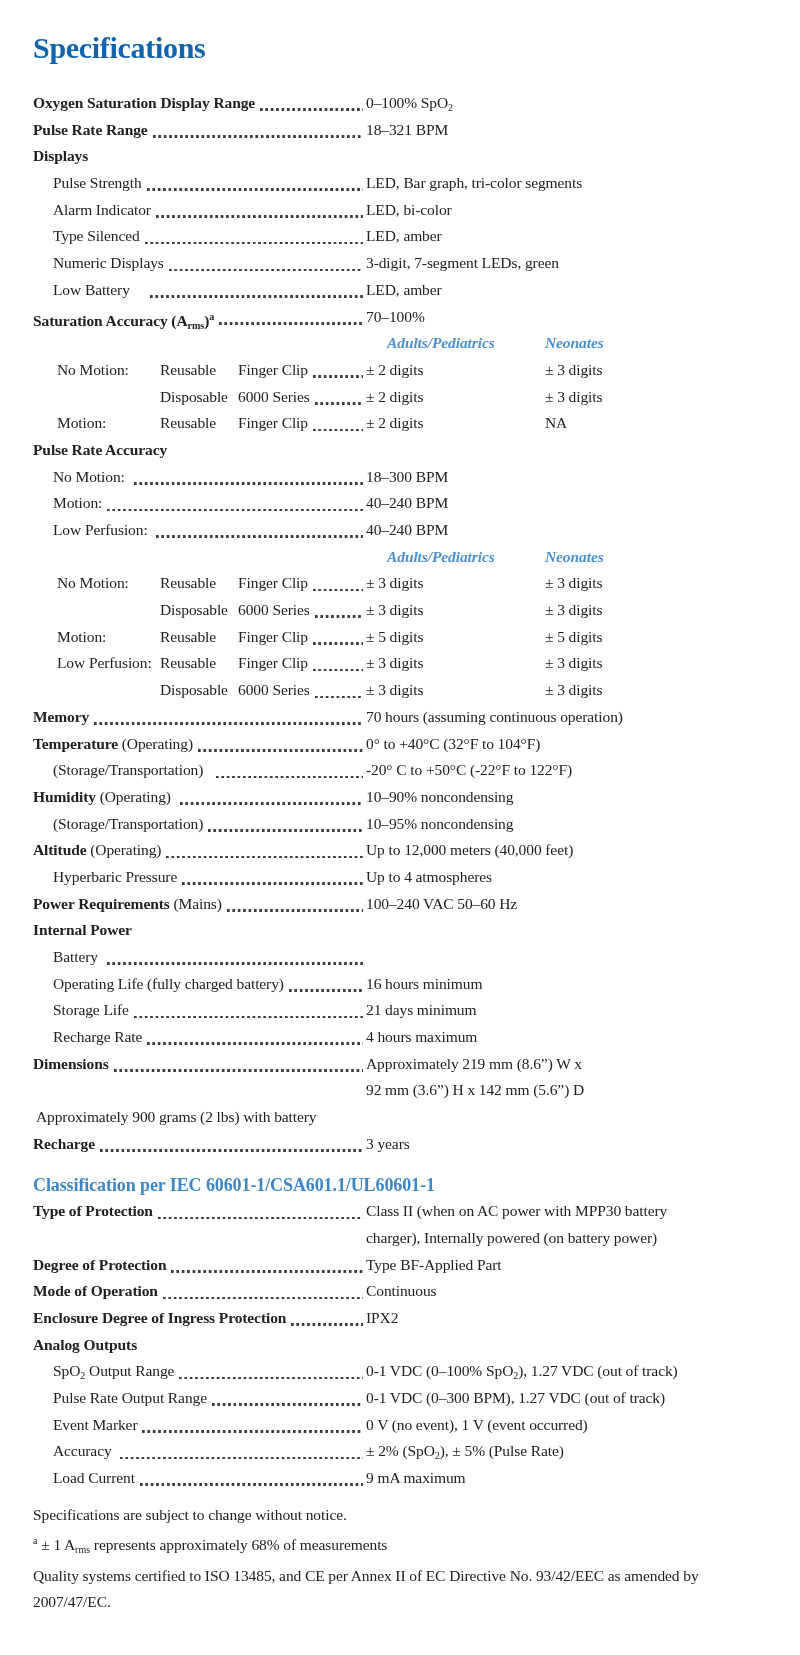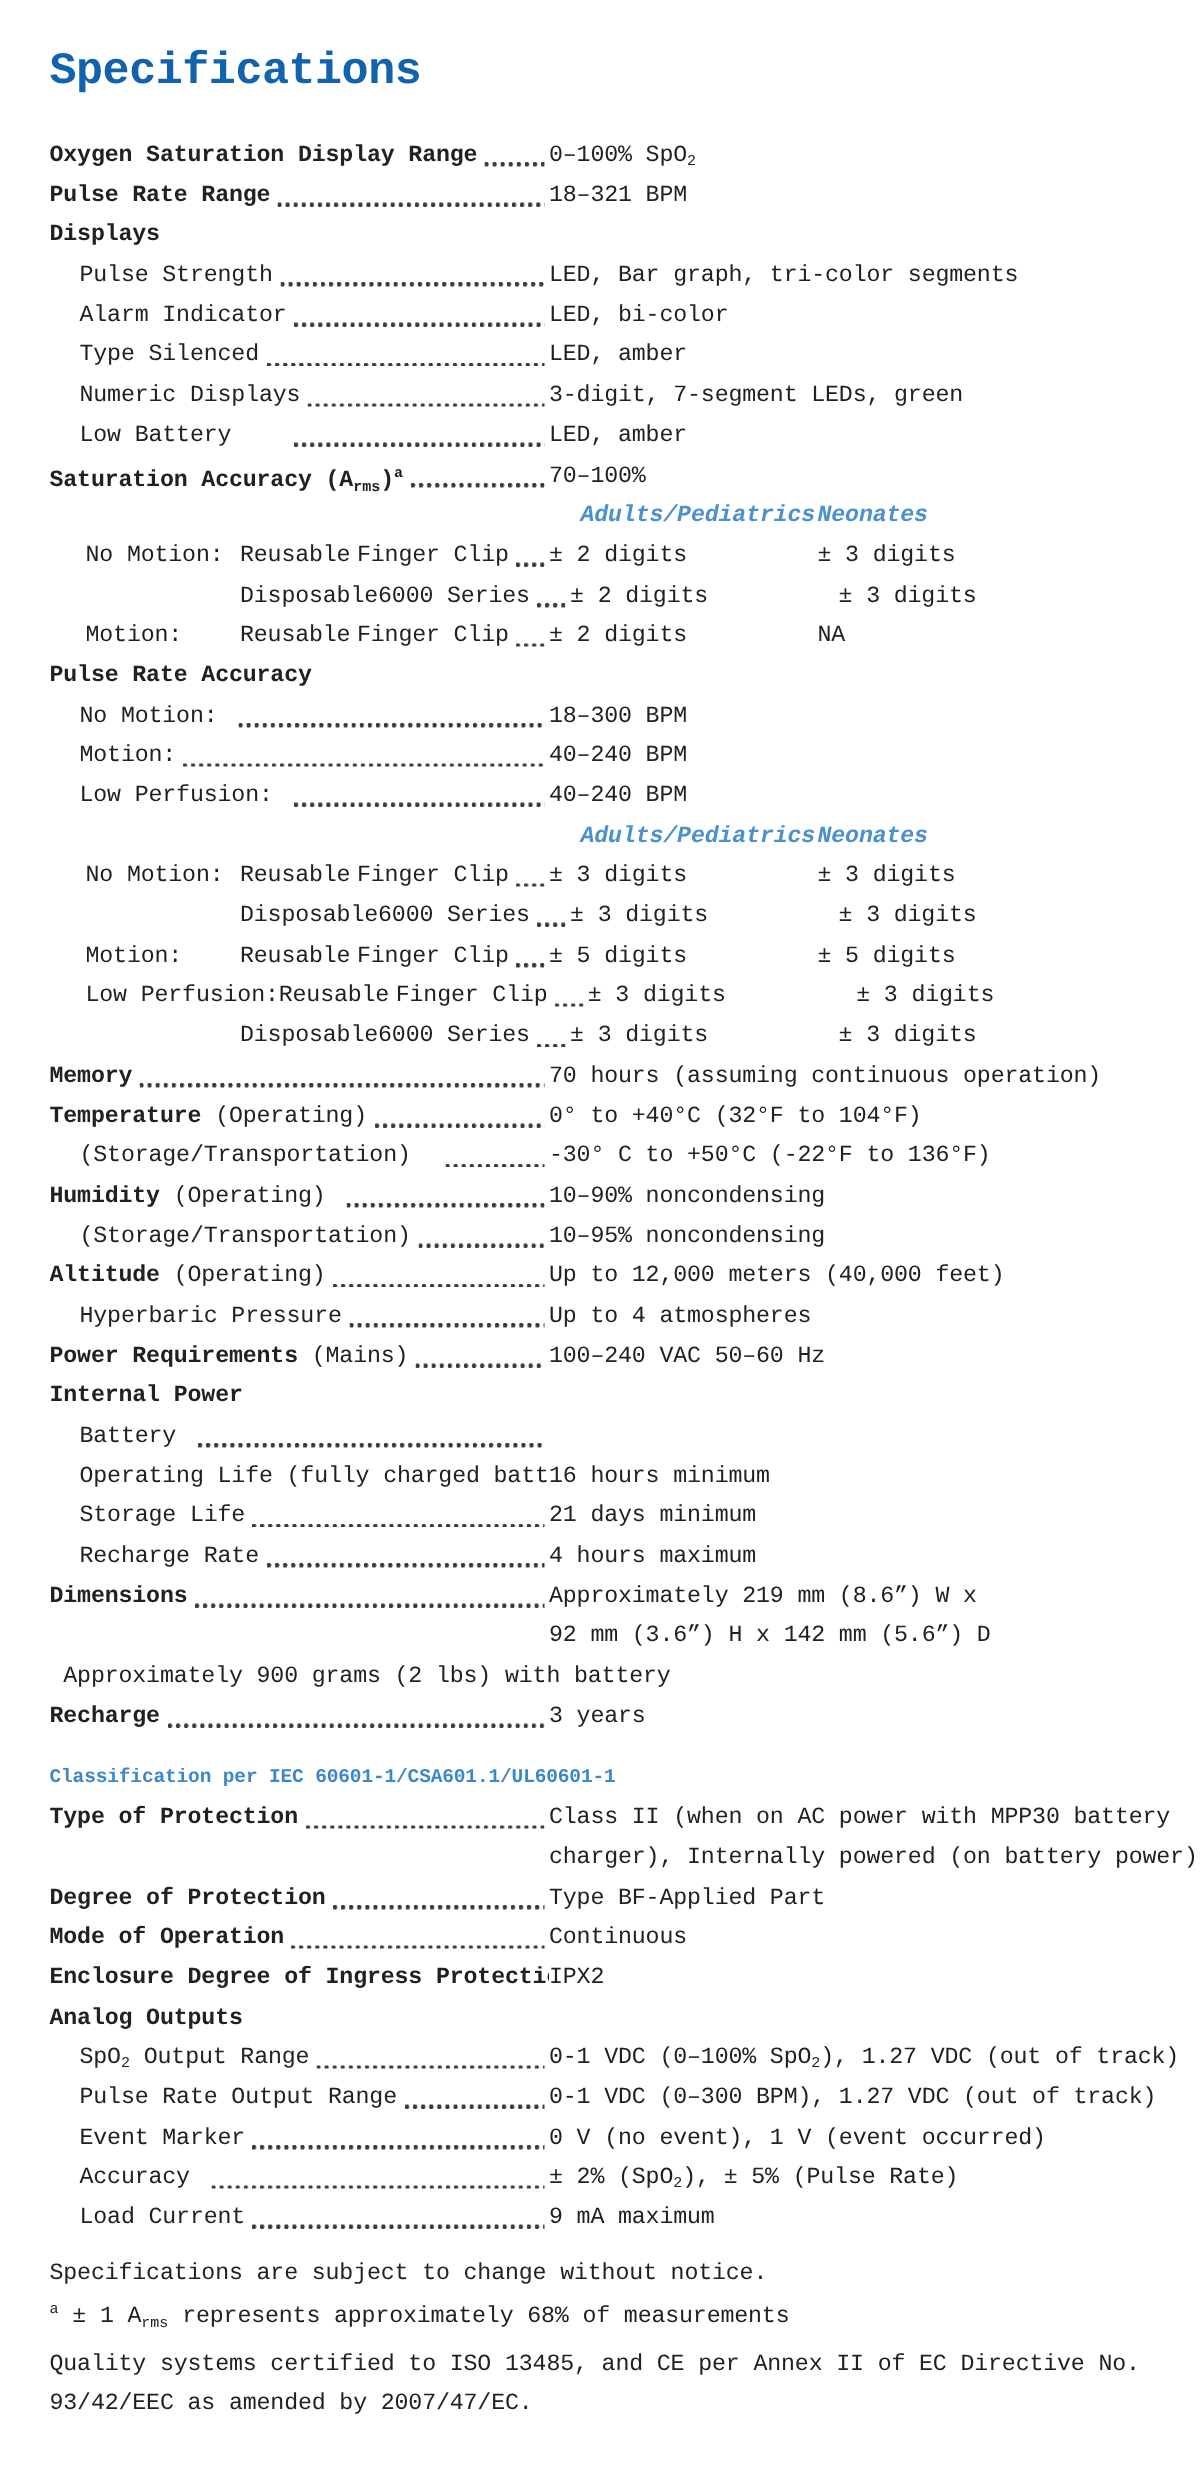--- a/index.html
+++ b/index.html
@@ -1,19 +1,19 @@
 <!DOCTYPE html>
 <html><head>
 <meta charset="utf-8">
 <style>
   html,body{margin:0;padding:0;background:#ffffff;}
   .page{
     box-sizing:border-box;width:800px;min-height:1655px;
     padding:22px 30px 24px 33px;
-    font-family:Liberation Mono, monospace;
+    font-family:Liberation Serif, serif;
     color:#212121;font-size:15.5px;letter-spacing:-0.1px;
   }
   .title{margin:8px 0 24px 0;font-size:30px;font-weight:bold;color:#1263ad;letter-spacing:-0.3px;line-height:36px;}
   .row{display:flex;height:26.7px;line-height:26.7px;align-items:flex-start;}
   .lhs{display:flex;flex:0 0 333px;width:333px;box-sizing:border-box;overflow:hidden;}
   .lhs.indent{padding-left:20px;}
   .lbl,.sfx,.val{white-space:pre;}
   .bold{font-weight:bold;}
   .dots{
     flex:1 1 auto;height:21px;margin:0 3px 0 5px;align-self:flex-start;
@@ -24,21 +24,21 @@
   .spacer{flex:0 0 333px;}
   .vals{flex:1 1 auto;white-space:pre;}
   .thead{color:#4b90cf;font-weight:bold;font-style:italic;}
   .th-adults{display:inline-block;margin-left:21px;width:158px;}
   .th-neo{display:inline-block;}
   .c1{flex:0 0 103px;margin-left:24px;white-space:pre;}
   .c2{flex:0 0 78px;white-space:pre;}
   .c3{flex:0 0 128px;display:flex;white-space:pre;}
   .c4{flex:0 0 179px;white-space:pre;}
   .c5{flex:1 1 auto;white-space:pre;}
-  .bluehead{margin-top:14px;color:#3d87c8;font-weight:bold;font-size:13px;}
+  .bluehead{margin-top:14px;color:#3d87c8;font-weight:bold;font-size:18px;}
   .note{line-height:26px;white-space:pre-wrap;max-width:737px;}
   .note.first{margin-top:10px;}
   sub{font-size:10px;vertical-align:-3px;letter-spacing:0;}
   sup{font-size:10px;vertical-align:6px;letter-spacing:0;}
 </style>
 </head>
 <body>
 
 <main class="page">
   <h1 class="title">Specifications</h1>
@@ -203,21 +203,21 @@
           <span class="sfx"><span> (Operating)</span></span>
           <span class="dots"></span>
         </div>
         <div class="val"><span>0° to +40°C (32°F to 104°F)</span></div>
       </div>
       <div class="row">
         <div class="lhs indent">
           <span class="lbl"><span>(Storage/Transportation)  </span></span>
           <span class="dots"></span>
         </div>
-        <div class="val"><span>-30° C to +50°C (-22°F to 136°F)</span></div>
+        <div class="val"><span>-20° C to +50°C (-22°F to 122°F)</span></div>
       </div>
       <div class="row">
         <div class="lhs">
           <span class="lbl bold"><span>Humidity</span></span>
           <span class="sfx"><span> (Operating) </span></span>
           <span class="dots"></span>
         </div>
         <div class="val"><span>10–90% noncondensing</span></div>
       </div>
       <div class="row">

